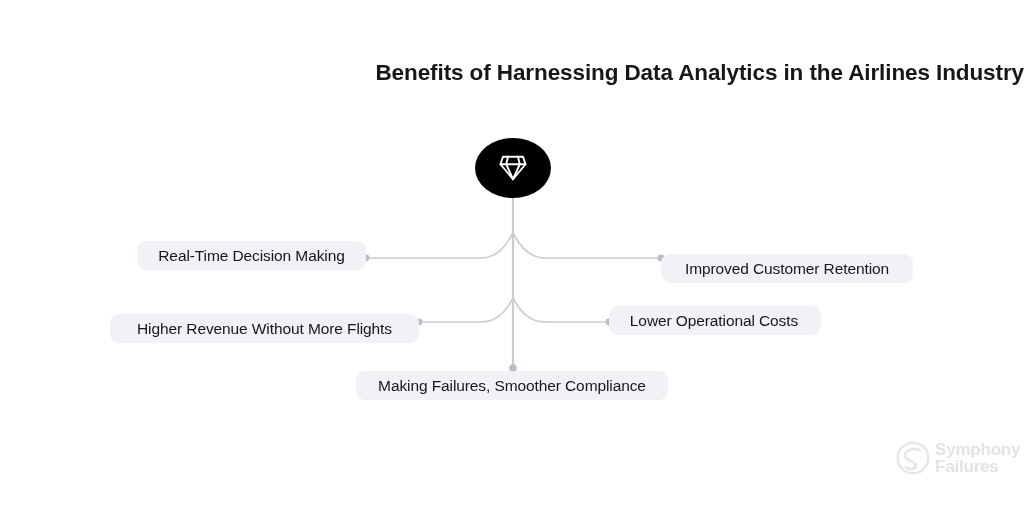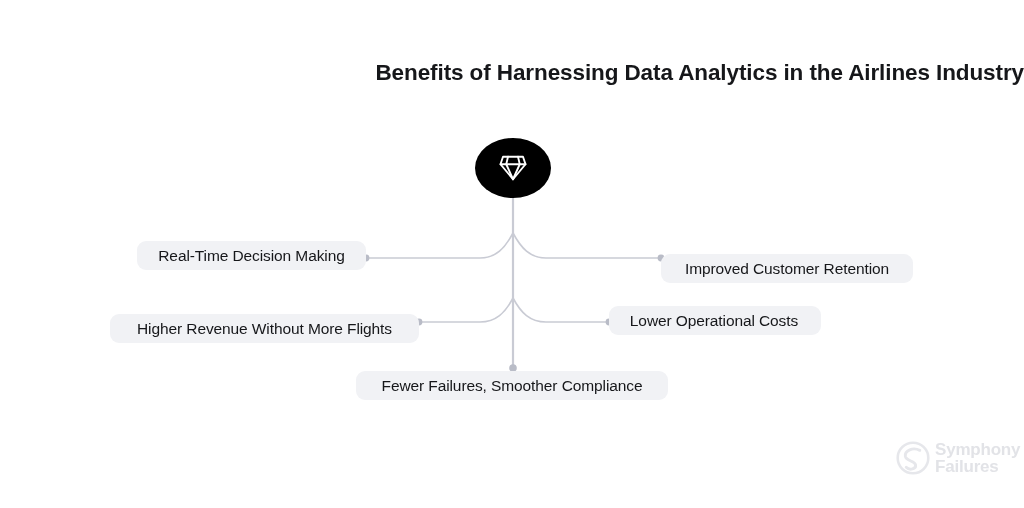--- a/index.html
+++ b/index.html
@@ -147,21 +147,21 @@
         <path d="M8 2 L6.6 8 L12 20"></path>
         <path d="M16 2 L17.4 8 L12 20"></path>
       </svg>
     </span>
   </div>
 
   <div class="pill" id="pill-0">Real-Time Decision Making</div>
   <div class="pill" id="pill-1">Improved Customer Retention</div>
   <div class="pill" id="pill-2">Higher Revenue Without More Flights</div>
   <div class="pill" id="pill-3">Lower Operational Costs</div>
-  <div class="pill" id="pill-4">Fewer Failures, Smoother Compliance</div>
+  <div class="pill" id="pill-4">Making Failures, Smoother Compliance</div>
 
   <div id="watermark">
     <span>
       <svg id="watermark-mark" width="34" height="34" viewBox="0 0 40 40" xmlns="http://www.w3.org/2000/svg">
         <circle cx="20" cy="20" r="18" fill="none" stroke="#e6e7eb" stroke-width="3"></circle>
         <path d="M28 11 C20 7, 10 11, 11 18 C12 24, 22 23, 23 28 C24 33, 16 35, 12 31" fill="none" stroke="#e6e7eb" stroke-width="3.4" stroke-linecap="round"></path>
       </svg>
     </span>
     <span id="watermark-text">
       <span>Symphony</span>

